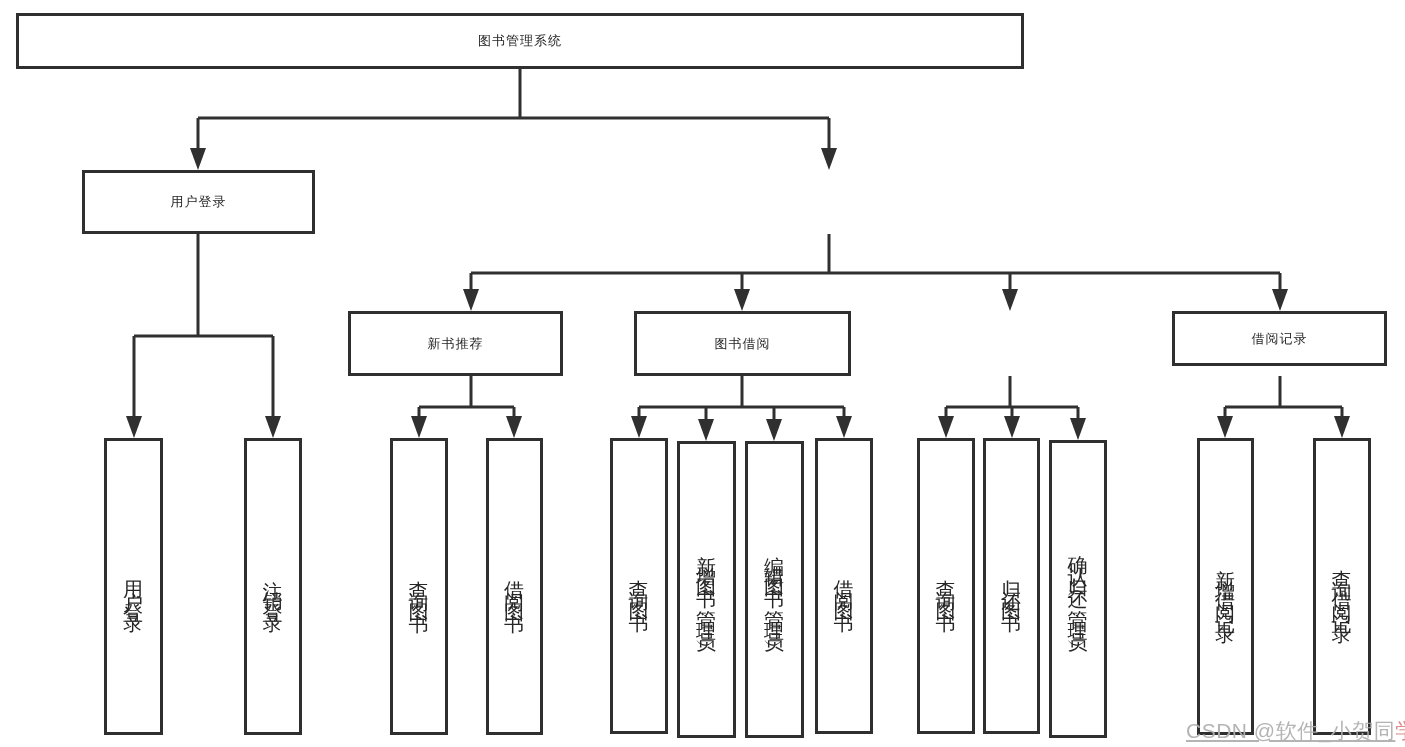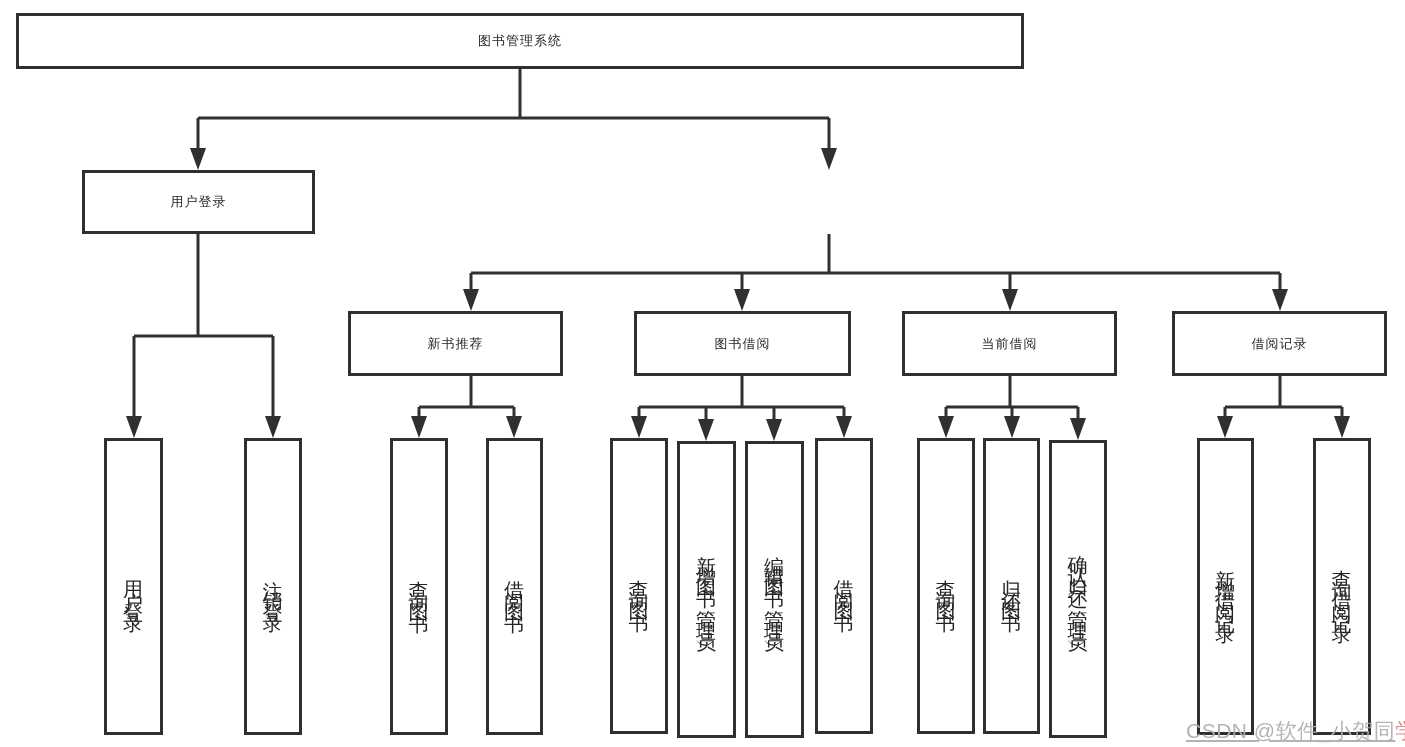--- a/index.html
+++ b/index.html
@@ -80,24 +80,21 @@
   <div class="node" style="left:82px;top:170px;width:233px;height:64px">
     <span class="hlabel">用户登录</span>
   </div>
 
   <div class="node" style="left:348px;top:311px;width:215px;height:65px">
     <span class="hlabel">新书推荐</span>
   </div>
   <div class="node" style="left:634px;top:311px;width:217px;height:65px">
     <span class="hlabel">图书借阅</span>
   </div>
-  <div class="node" style="left:902px;top:311px;width:215px;height:65px">
-    <span class="hlabel">当前借阅</span>
-  </div>
-  <div class="node" style="left:1172px;top:311px;width:215px;height:65px">
+  <div class="node" style="left:1172px;top:311px;width:215px;height:55px">
     <span class="hlabel">借阅记录</span>
   </div>
 
   <div class="node" style="left:104px;top:438px;width:59px;height:297px">
     <span class="vlabel">用户登录</span>
   </div>
   <div class="node" style="left:244px;top:438px;width:58px;height:297px">
     <span class="vlabel">注销登录</span>
   </div>
 

